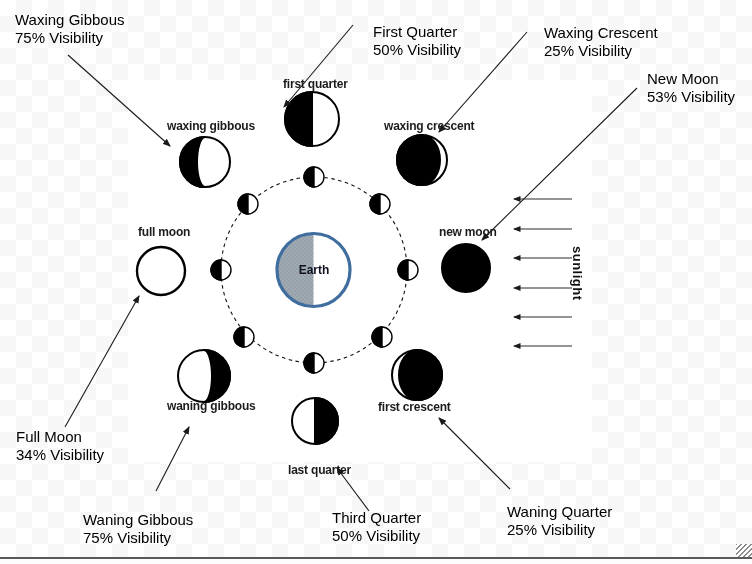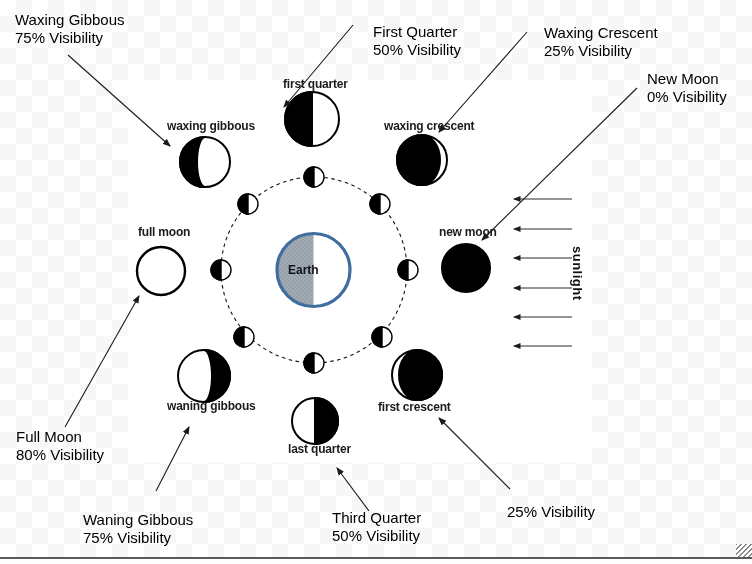--- a/index.html
+++ b/index.html
@@ -24,21 +24,21 @@
   .phase-label{
     position:absolute;font-size:12px;line-height:13px;color:#1c1c1c;
     white-space:nowrap;letter-spacing:-0.2px;font-weight:600;
   }
   .sunlight-label{
     position:absolute;left:570px;top:246px;
     writing-mode:vertical-rl;font-size:13px;font-weight:600;color:#111;
     letter-spacing:0.5px;
   }
   .earth-label{
-    position:absolute;left:288px;top:263px;width:52px;
+    position:absolute;left:288px;top:263px;width:52px;text-align:center;
     font-size:12px;font-weight:bold;color:#101020;
   }
   .bottom-edge{
     position:absolute;left:0;top:557px;width:752px;height:2px;background:#5a5a5a;
   }
   .bottom-strip{
     position:absolute;left:0;top:559px;width:752px;height:5px;background:#fdfdfd;
   }
   .resize-grip{
     position:absolute;left:736px;top:544px;width:16px;height:13px;
@@ -166,46 +166,47 @@
 <div class="callout" style="left:373px;top:23px">
   <span style="display:block">First Quarter</span>
   <span style="display:block">50% Visibility</span>
 </div>
 <div class="callout" style="left:544px;top:24px">
   <span style="display:block">Waxing Crescent</span>
   <span style="display:block">25% Visibility</span>
 </div>
 <div class="callout" style="left:647px;top:70px">
   <span style="display:block">New Moon</span>
-  <span style="display:block">0% Visibility</span>
+  <span style="display:block">53% Visibility</span>
 </div>
 <div class="callout" style="left:16px;top:428px">
   <span style="display:block">Full Moon</span>
-  <span style="display:block">80% Visibility</span>
+  <span style="display:block">34% Visibility</span>
 </div>
 <div class="callout" style="left:83px;top:511px">
   <span style="display:block">Waning Gibbous</span>
   <span style="display:block">75% Visibility</span>
 </div>
 <div class="callout" style="left:332px;top:509px">
   <span style="display:block">Third Quarter</span>
   <span style="display:block">50% Visibility</span>
 </div>
 <div class="callout" style="left:507px;top:503px">
+  <span style="display:block">Waning Quarter</span>
   <span style="display:block">25% Visibility</span>
 </div>
 
 <div class="phase-label" style="left:283px;top:78px">first quarter</div>
 <div class="phase-label" style="left:167px;top:120px">waxing gibbous</div>
 <div class="phase-label" style="left:384px;top:120px">waxing crescent</div>
 <div class="phase-label" style="left:439px;top:226px">new moon</div>
 <div class="phase-label" style="left:138px;top:226px">full moon</div>
 <div class="phase-label" style="left:167px;top:400px">waning gibbous</div>
 <div class="phase-label" style="left:378px;top:401px">first crescent</div>
-<div class="phase-label" style="left:288px;top:443px">last quarter</div>
+<div class="phase-label" style="left:288px;top:464px">last quarter</div>
 
 <div class="sunlight-label">sunlight</div>
 
 <div class="earth-label">Earth</div>
 
 <div class="bottom-edge"></div>
 <div class="bottom-strip"></div>
 <div class="resize-grip"></div>
 
 </body></html>

